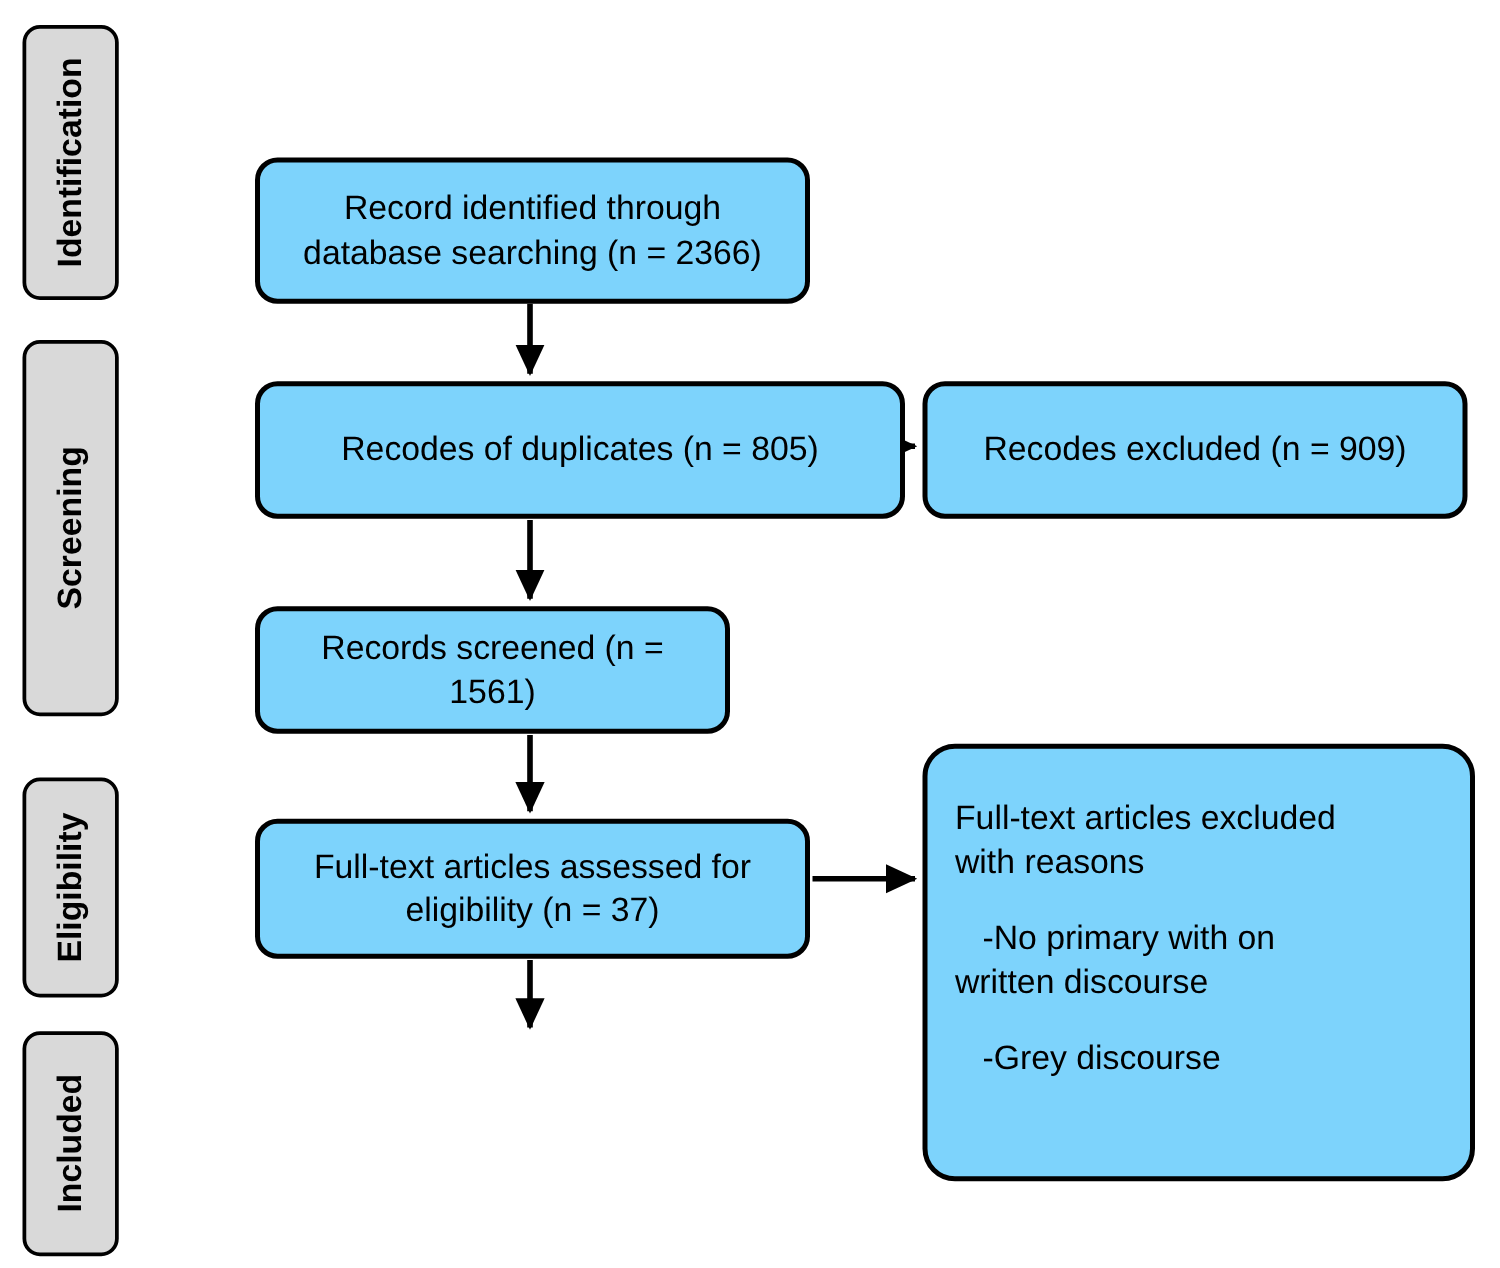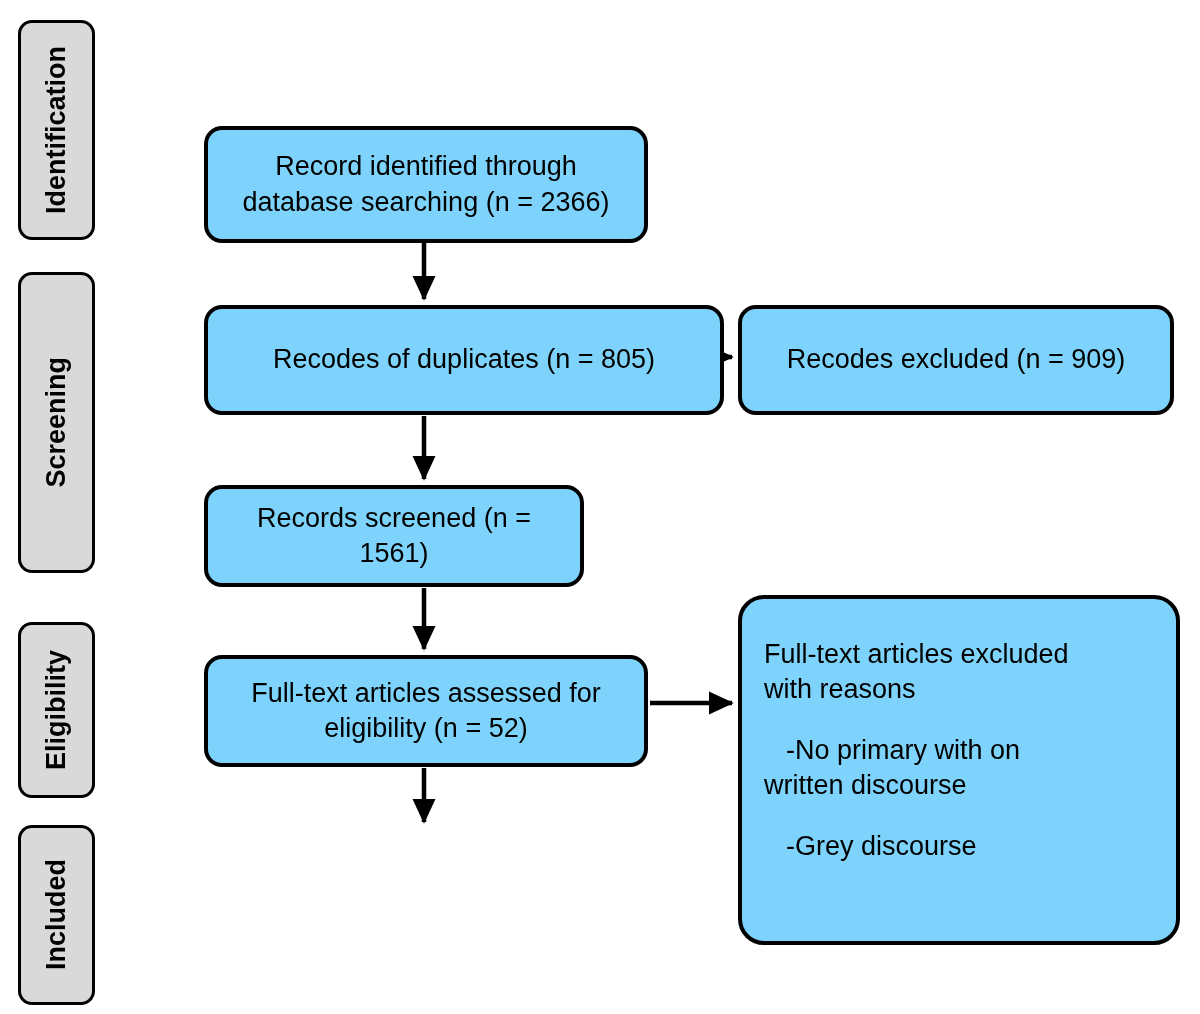--- a/index.html
+++ b/index.html
@@ -170,21 +170,21 @@
   <div class="flow-box" id="box-excluded-records">
     <span class="flow-text">Recodes excluded (n = 909)</span>
   </div>
 
   <div class="flow-box" id="box-screened">
     <span class="flow-text">Records screened (n = 1561)</span>
   </div>
 
   <div class="flow-box" id="box-fulltext">
     <span class="flow-text">Full-text articles assessed for
-eligibility (n = 52)</span>
+eligibility (n = 37)</span>
   </div>
 
 
   <div class="flow-box" id="box-excluded-reasons">
     <div class="reasons-block">
       <p class="reason-heading">Full-text articles excluded
 with reasons</p>
       <p class="reason-item">-No primary with on
 written discourse</p>
       <p class="reason-item">-Grey discourse</p>

